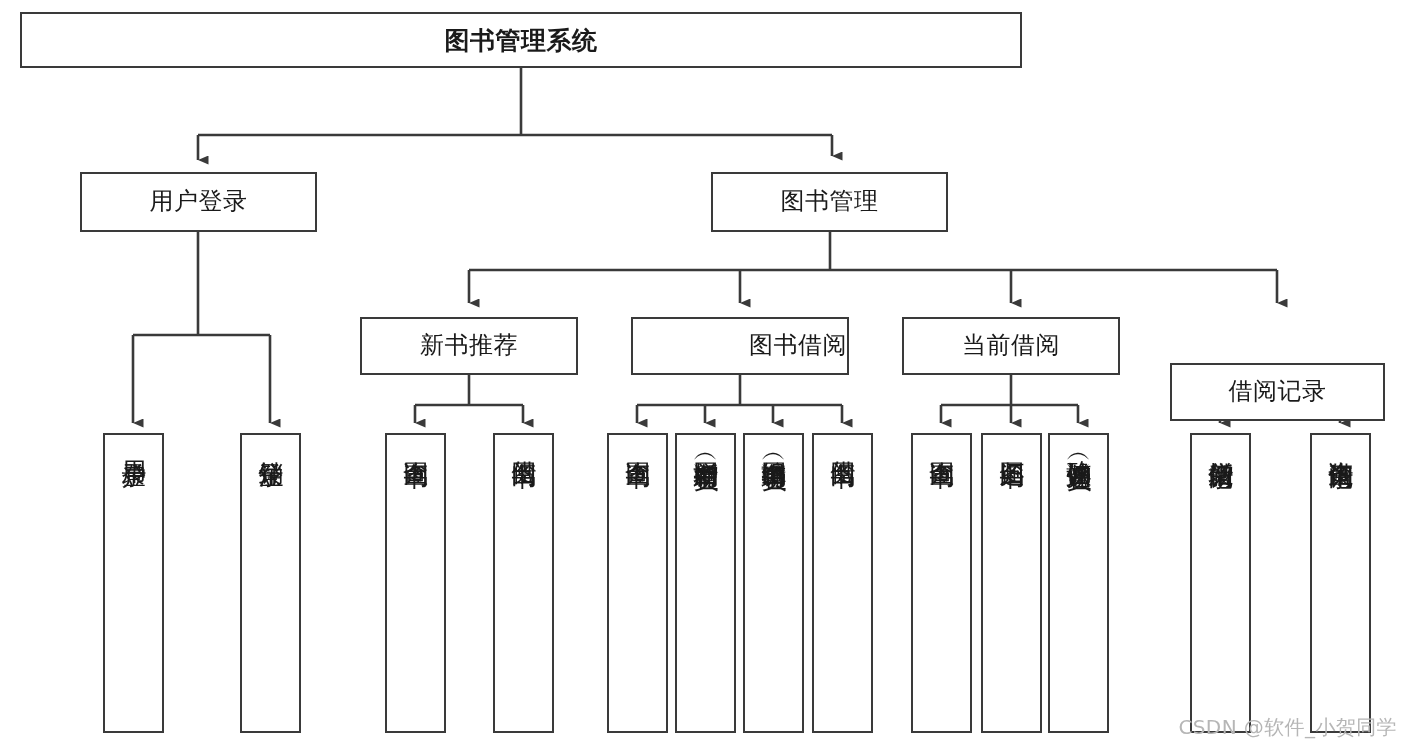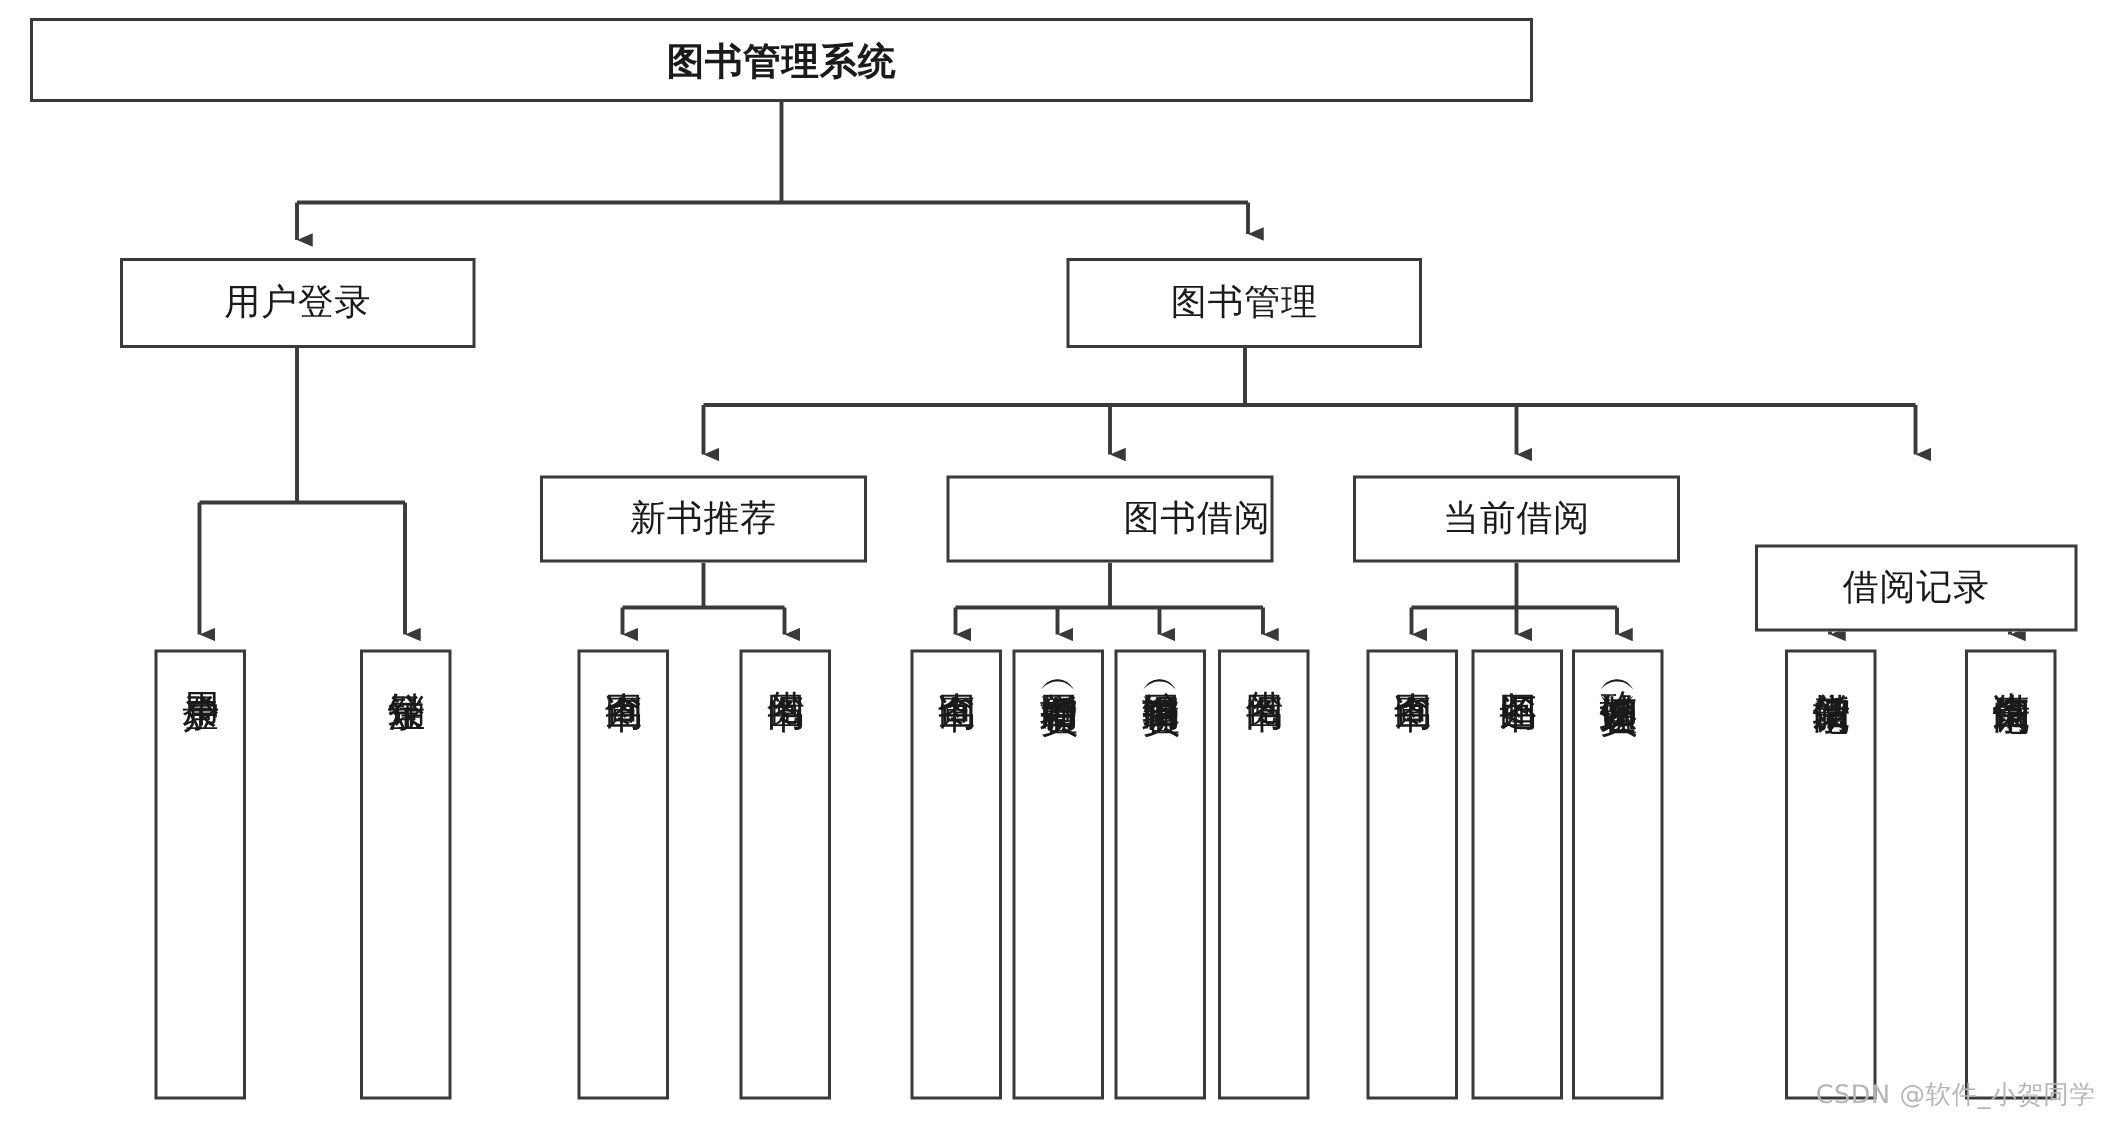--- a/index.html
+++ b/index.html
@@ -60,21 +60,21 @@
     text-orientation: upright;
     font-size: 25px;
     line-height: 1.04;
     letter-spacing: 1px;
     white-space: nowrap;
   }
   .watermark {
     position: absolute;
     right: 8px;
     bottom: 6px;
-    font-size: 17px;
+    font-size: 20px;
     color: #b6b6b6;
     letter-spacing: 0.4px;
     white-space: nowrap;
   }
 </style>
 </head>
 <body>
 
 <div id="diagram-root">
 

